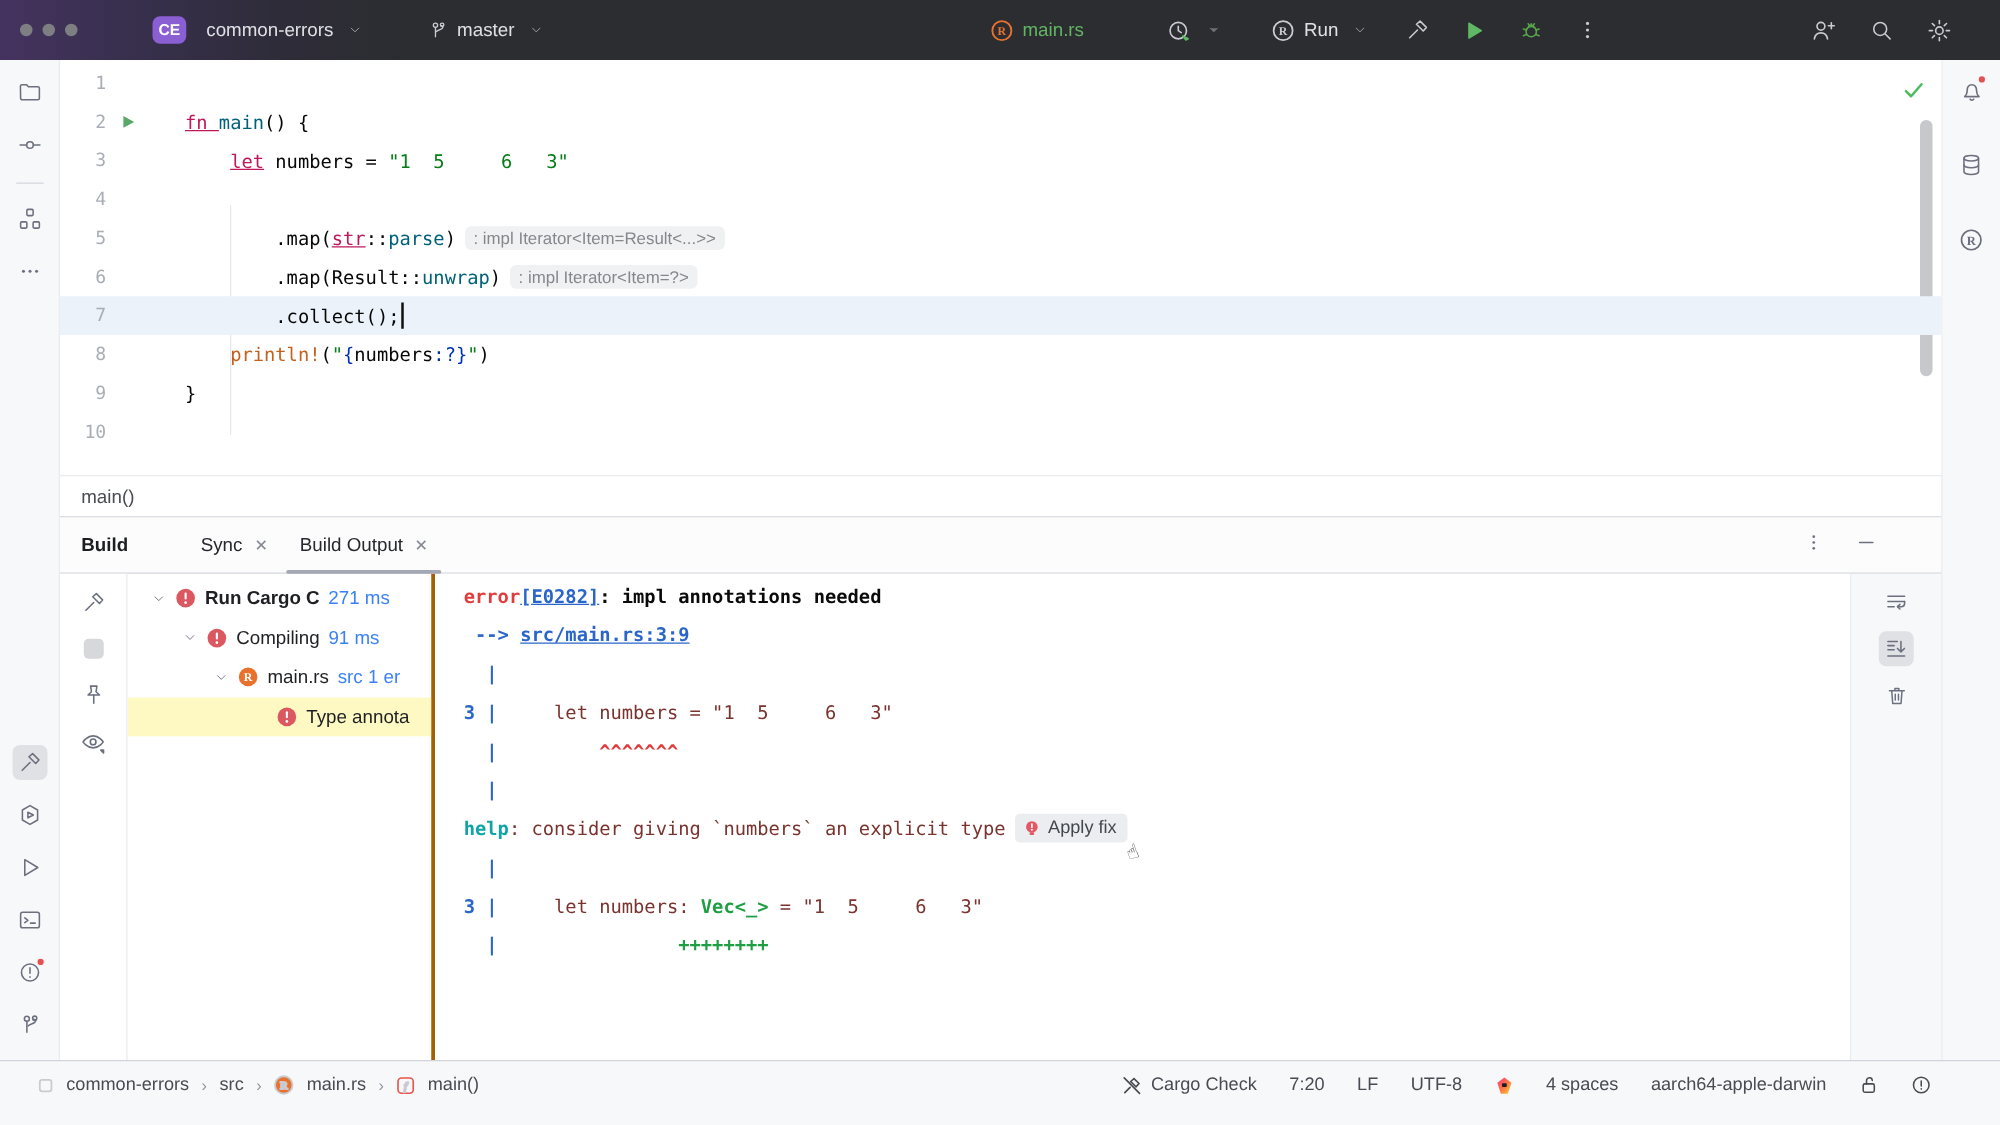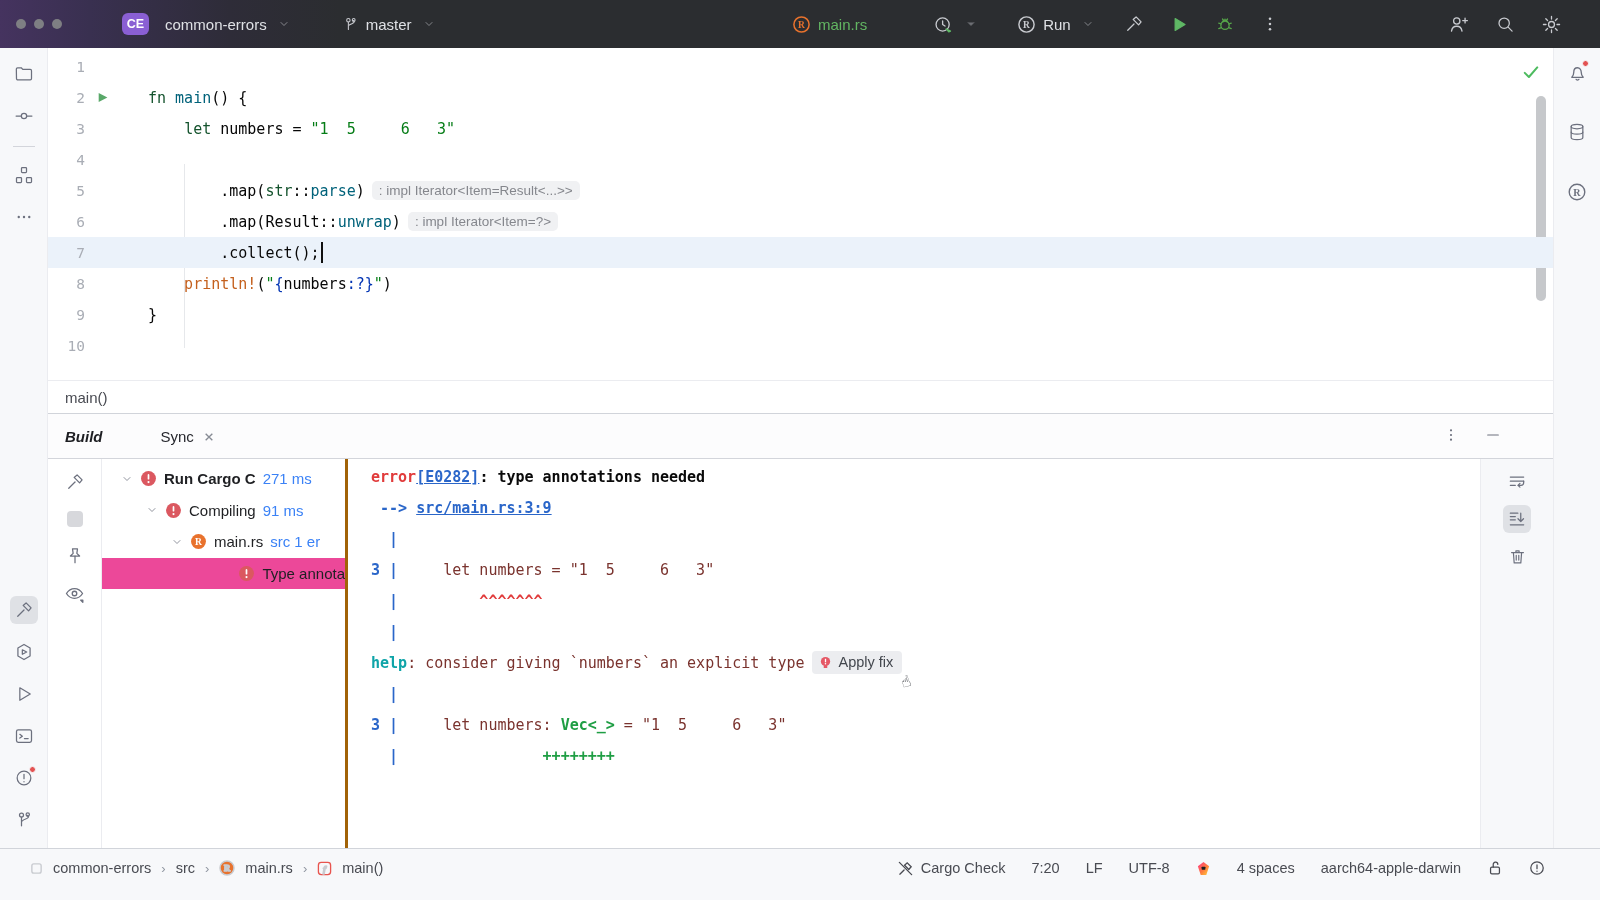--- a/index.html
+++ b/index.html
@@ -42,51 +42,51 @@
 
   
   .editor { height:332px; position:relative; background:#fff; overflow:hidden; padding-top:3px; }
   .indent-guide { position:absolute; left:136px; top:116px; width:1px; height:184px; background:#e6e8eb; }
   .ed-line { height:31px; display:flex; align-items:center; font-family:"DejaVu Sans Mono","Liberation Mono",monospace; font-size:15px; white-space:pre; position:relative; z-index:1; }
   .ed-line.active { background:#ebf2fa; }
   .gutter { width:100px; flex:0 0 100px; display:flex; align-items:center; }
   .lnum { width:37px; text-align:right; color:#a9adb5; font-size:14.5px; }
   .gslot { width:20px; height:20px; margin-left:7px; display:flex; align-items:center; justify-content:center; }
   .code { flex:1; display:flex; align-items:center; }
-  .tk-kw { color:#14532d; } .tk-fn { color:#00627a; } .tk-str { color:#067d17; }
+  .tk-kw { color:#be185d;text-decoration:underline; } .tk-fn { color:#00627a; } .tk-str { color:#067d17; }
   .tk-mac { color:#c4601d; } .tk-fmt { color:#0033b3; } .tk-pl { color:#070707; }
   .hint { font-family:"Liberation Sans","DejaVu Sans",sans-serif; font-size:13.5px; color:#85878d;
     background:#f0f1f3; border-radius:5px; padding:2px 7px; margin-left:7px; white-space:pre; }
   .caret-bar { width:2px; height:21px; background:#101010; margin-left:1px; }
   .ed-check { position:absolute; top:14px; right:12px; }
   .ed-scrollbar { position:absolute; top:48px; right:7px; width:10px; height:205px; border-radius:5px; background:#b3b5b9; opacity:.75; }
 
   
   .breadcrumbbar { height:33px; flex:0 0 33px; border-top:1px solid #ebecf0; display:flex; align-items:center; padding-left:17px; font-size:15px; color:#494b52; background:#fff; }
 
   
   .build { height:435px; flex:0 0 435px; border-top:1px solid #d1d4da; display:flex; flex-direction:column; background:#fff; }
   .build-header { height:45px; flex:0 0 45px; display:flex; align-items:center; padding-left:17px; border-bottom:1px solid #d3d5db; background:#fcfcfd; font-size:15px; }
-  .bh-title { font-weight:bold; color:#1d1e22;font-style:italic; }
+  .bh-title { font-weight:bold; color:#1d1e22; }
   .bh-tabs { display:flex; margin-left:45px; height:45px; }
   .bh-tab { display:flex; align-items:center; gap:10px; padding:0 13px; color:#27282e; position:relative;text-align:center; }
   .bh-tab .x svg { stroke:#878b94; stroke-width:1.6; }
   .bh-tab.sel::after { content:""; position:absolute; left:2px; right:2px; bottom:0; height:3px; border-radius:2px; background:#a3a8b4; }
   .bh-actions { margin-left:auto; display:flex; align-items:center; gap:26px; padding-right:52px; }
   .bh-actions svg { stroke:#6c707e; fill:none; stroke-width:1.6; stroke-linecap:round; }
 
   .build-body { flex:1; display:flex; }
   .bt-strip { width:54px; flex:0 0 54px; border-right:1px solid #ebecf0; display:flex; flex-direction:column; align-items:center; padding-top:9px; background:#fff; }
   .bt-ico { width:28px; height:28px; margin-bottom:9px; display:flex; align-items:center; justify-content:center; }
   .bt-ico svg { stroke:#6c707e; fill:none; stroke-width:1.5; stroke-linecap:round; stroke-linejoin:round; }
   .stop-sq { width:16px; height:16px; border-radius:4px; background:#d7d8dc; }
 
   .tree { width:246px; flex:0 0 246px; border-right:3px solid #a16207; padding-top:4px; overflow:hidden; }
   .tree-row { height:31.5px; display:flex; align-items:center; font-size:15px; color:#1f2023; white-space:nowrap; }
-  .tree-row.sel { background:#ec4899;justify-content:flex-end; }
+  .tree-row.sel { background:#fef9c3; }
   .tree-row.bold .t-label { font-weight:bold; }
   .t-chev { width:18px; flex:0 0 18px; display:flex; justify-content:center; }
   .t-chev svg { stroke:#6c707e; fill:none; stroke-width:1.5; stroke-linecap:round; stroke-linejoin:round; }
   .t-ico { width:17px; flex:0 0 17px; margin:0 7px 0 4px; display:flex; }
   .t-meta { color:#3b82f6; margin-left:7px; }
 
   .console { flex:1; background:#fff; padding:2px 0 0 23px; overflow:hidden; }
   .cs-line { height:31px; display:flex; align-items:center; font-family:"DejaVu Sans Mono","Liberation Mono",monospace; font-size:15px; white-space:pre; }
   .cs-err { color:#e13b3b; font-weight:bold; }
   .cs-msg { color:#0a0a0a; font-weight:bold; }
@@ -344,20 +344,27 @@
       <div class="breadcrumbbar">
         <span>main()</span>
       </div>
 
       <section class="build">
         <div class="build-header">
           <span class="bh-title">Build</span>
           <div class="bh-tabs">
             <div class="bh-tab">
               <span>Sync</span>
+              <span class="x">
+                <svg width="10" height="10" viewBox="0 0 12 12" fill="none">
+                    <path d="M2 2l8 8M10 2l-8 8"></path>
+                  </svg></span>
+            </div>
+            <div class="bh-tab sel">
+              <span>Build Output</span>
               <span class="x">
                 <svg width="10" height="10" viewBox="0 0 12 12" fill="none">
                     <path d="M2 2l8 8M10 2l-8 8"></path>
                   </svg></span>
             </div>
           </div>
           <div class="bh-actions">
             <span>
               <svg width="16" height="16" viewBox="0 0 24 24" style="fill:#6c707e;stroke:none">
                   <circle cx="12" cy="5" r="1.6"></circle>
@@ -451,21 +458,21 @@
                     <circle cx="8" cy="8" r="7" fill="#db5860"></circle>
                     <rect x="7.2" y="3.8" width="1.6" height="5.2" rx=".8" fill="#fff"></rect>
                     <circle cx="8" cy="11.4" r="1" fill="#fff"></circle>
                   </svg>
                 </span>
                 <span class="t-label">Type annota</span>
               </div>
             </div>
 
           <div class="console">
-              <div class="cs-line"><span class="cs-err">error</span><span class="cs-lnk">[E0282]</span><span class="cs-msg">: type annotations needed</span></div>
+              <div class="cs-line"><span class="cs-err">error</span><span class="cs-lnk">[E0282]</span><span class="cs-msg">: impl annotations needed</span></div>
               <div class="cs-line"><span class="cs-pipe"> --&gt; </span><span class="cs-lnk">src/main.rs:3:9</span></div>
               <div class="cs-line"><span class="cs-pipe">  |</span></div>
               <div class="cs-line"><span class="cs-pipe">3 | </span><span class="cs-code">    let numbers = "1  5     6   3"</span></div>
               <div class="cs-line"><span class="cs-pipe">  | </span><span class="cs-caret">        ^^^^^^^</span></div>
               <div class="cs-line"><span class="cs-pipe">  |</span></div>
               <div class="cs-line"><span class="cs-help">help</span><span class="cs-code">: consider giving `numbers` an explicit type</span><span class="fixchip"><svg width="13" height="13" viewBox="0 0 14 14">
                     <circle cx="7" cy="6" r="5" fill="#e55765"></circle>
                     <rect x="5" y="10.6" width="4" height="2.4" rx="1" fill="#e55765"></rect>
                     <rect x="6.3" y="3" width="1.4" height="3.8" fill="#fff"></rect>
                     <circle cx="7" cy="8.4" r=".85" fill="#fff"></circle>

